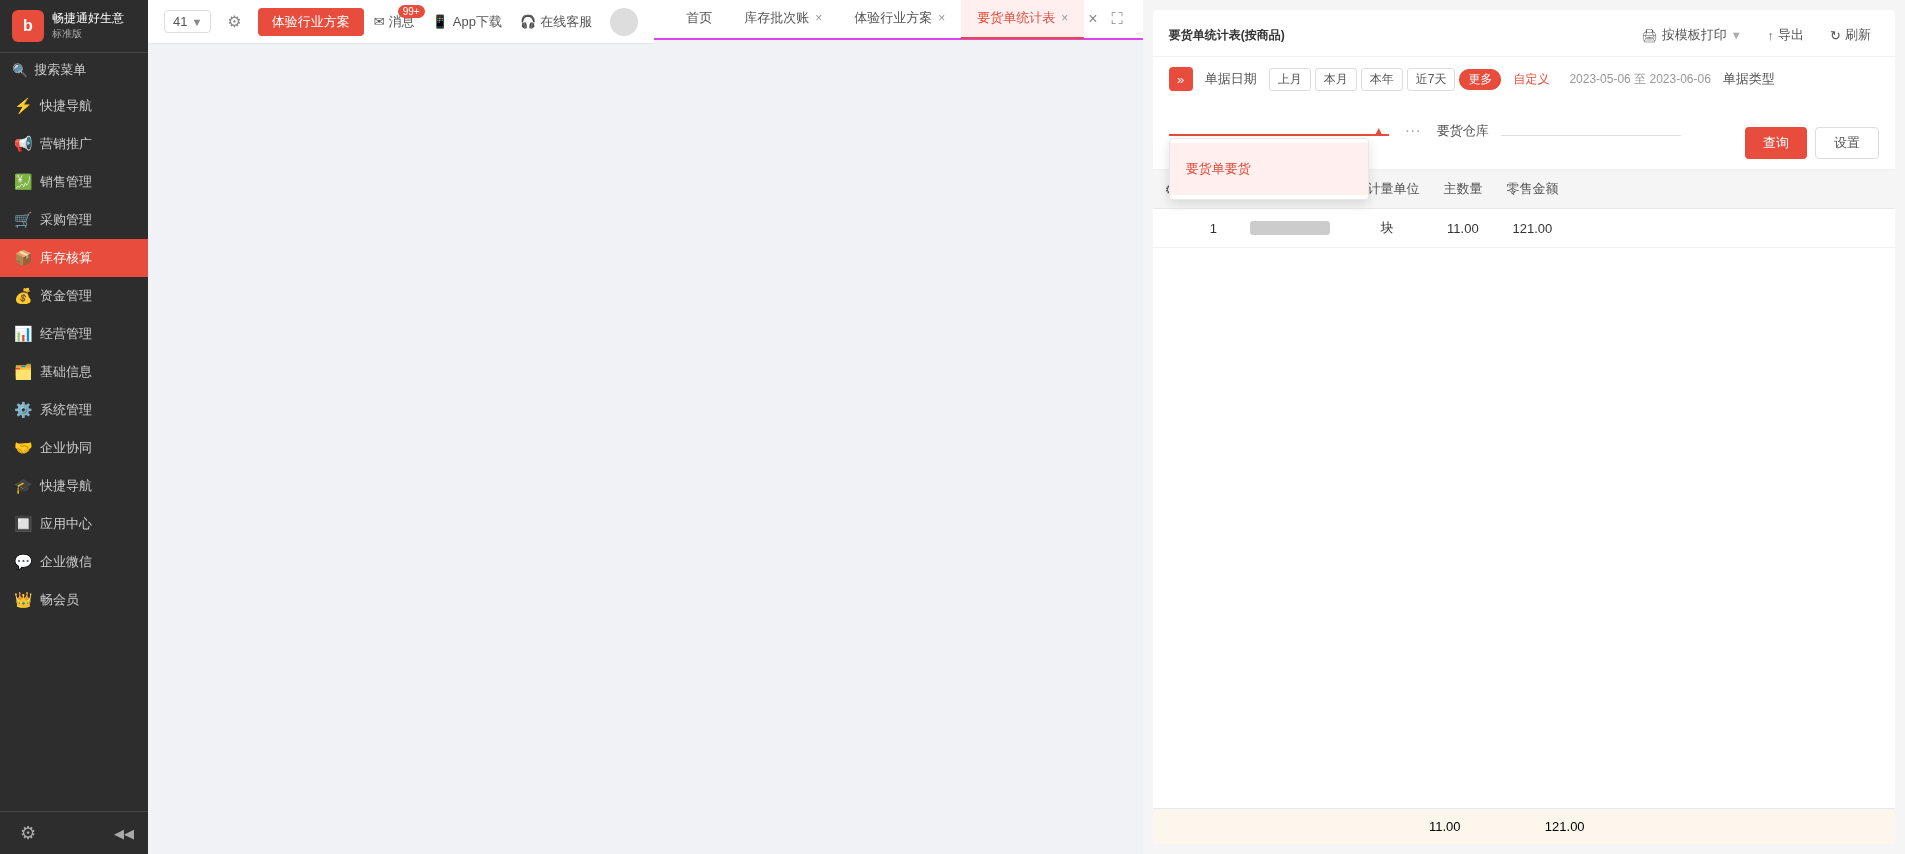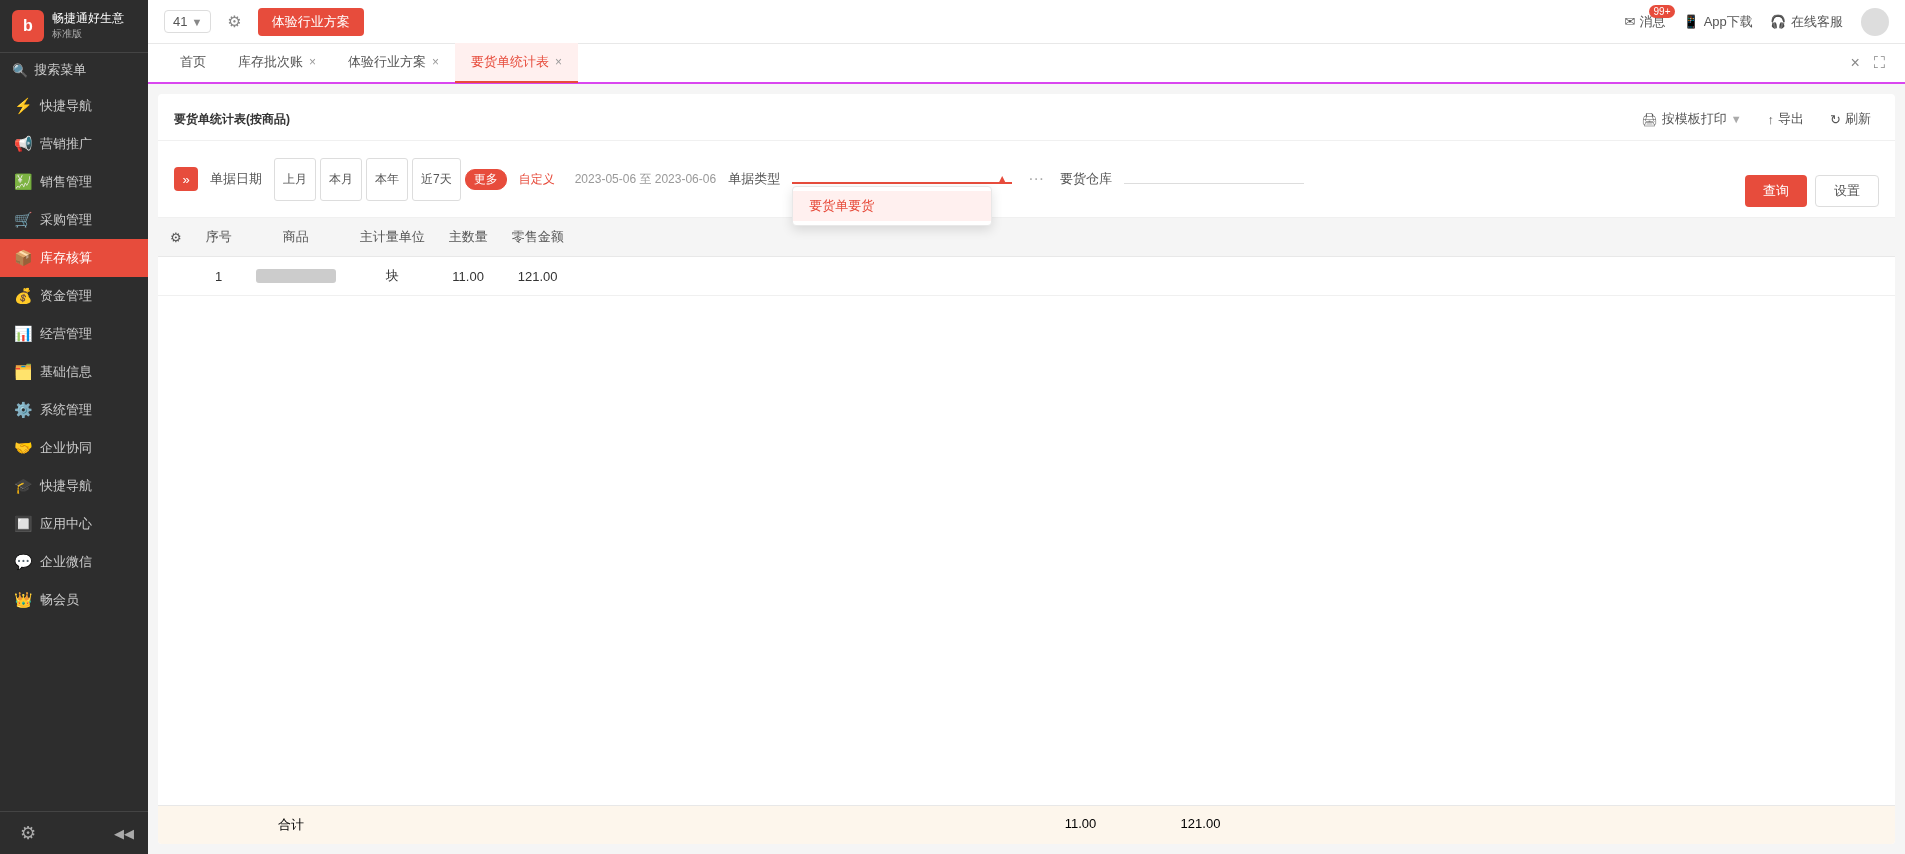--- a/index.html
+++ b/index.html
@@ -64,21 +64,21 @@
     .sidebar-bottom {
       border-top: 1px solid #444;
       padding: 8px 14px;
       display: flex;
       align-items: center;
       justify-content: space-between;
       color: #aaa;
     }
 
     
-    .main { flex: 1; display: flex; flex-direction: column; overflow: hidden; }
+    .main { flex: 1; display: flex; flex-direction: row; overflow: hidden; }
 
     
     .topbar {
       background: #fff;
       height: 44px;
       display: flex;
       align-items: center;
       padding: 0 16px;
       border-bottom: 1px solid #e8e8e8;
       gap: 10px;
@@ -217,21 +217,21 @@
       border-radius: 4px;
       cursor: pointer;
       font-size: 13px;
       display: flex;
       align-items: center;
       justify-content: center;
     }
     .filter-label { font-size: 13px; color: #555; }
     .date-shortcuts { display: flex; gap: 4px; align-items: center; }
     .date-btn {
-      padding: 12px 8px;
+      padding: 2px 8px;
       border: 1px solid #ddd;
       border-radius: 3px;
       cursor: pointer;
       font-size: 12px;
       background: #fff;
       color: #555;
     }
     .date-btn.more { background: #e74c3c; color: #fff; border-color: #e74c3c; border-radius: 10px; padding: 1px 8px; }
     .date-btn.custom { background: none; border: none; color: #e74c3c; cursor: pointer; font-size: 12px; }
     .date-range { font-size: 12px; color: #999; }
@@ -286,21 +286,21 @@
       background: #fff;
       border: 1px solid #e8e8e8;
       border-radius: 4px;
       box-shadow: 0 4px 12px rgba(0,0,0,0.12);
       z-index: 1000;
       min-width: 200px;
       padding: 4px 0;
       margin-top: 2px;
     }
     .dropdown-item {
-      padding: 6px 16px;
+      padding: 17px 16px;
       cursor: pointer;
       font-size: 13px;
       color: #333;
     }
     .dropdown-item.selected { background: #fff0ef; color: #e74c3c; }
 
     
     .table-wrap { flex: 1; overflow: auto; position: relative; }
     table { width: 100%; border-collapse: collapse; }
     thead tr th {
@@ -570,23 +570,20 @@
               <td></td>
             </tr>
           </tbody>
         </table>
       </div>
 
       <div class="table-footer">
         <div class="footer-row">
           <div style="width:40px;"></div>
           <div style="width:60px;"></div>
-          <div style="flex:1; text-align:left; padding-left:8px;">
-            <span>合计</span>
-          </div>
           <div style="width:120px; text-align:center;"></div>
           <div style="width:120px; text-align:center;">11.00</div>
           <div style="width:120px; text-align:center;">121.00</div>
           <div style="flex:1;"></div>
         </div>
       </div>
 
     </div>
   </div>
 </div>

